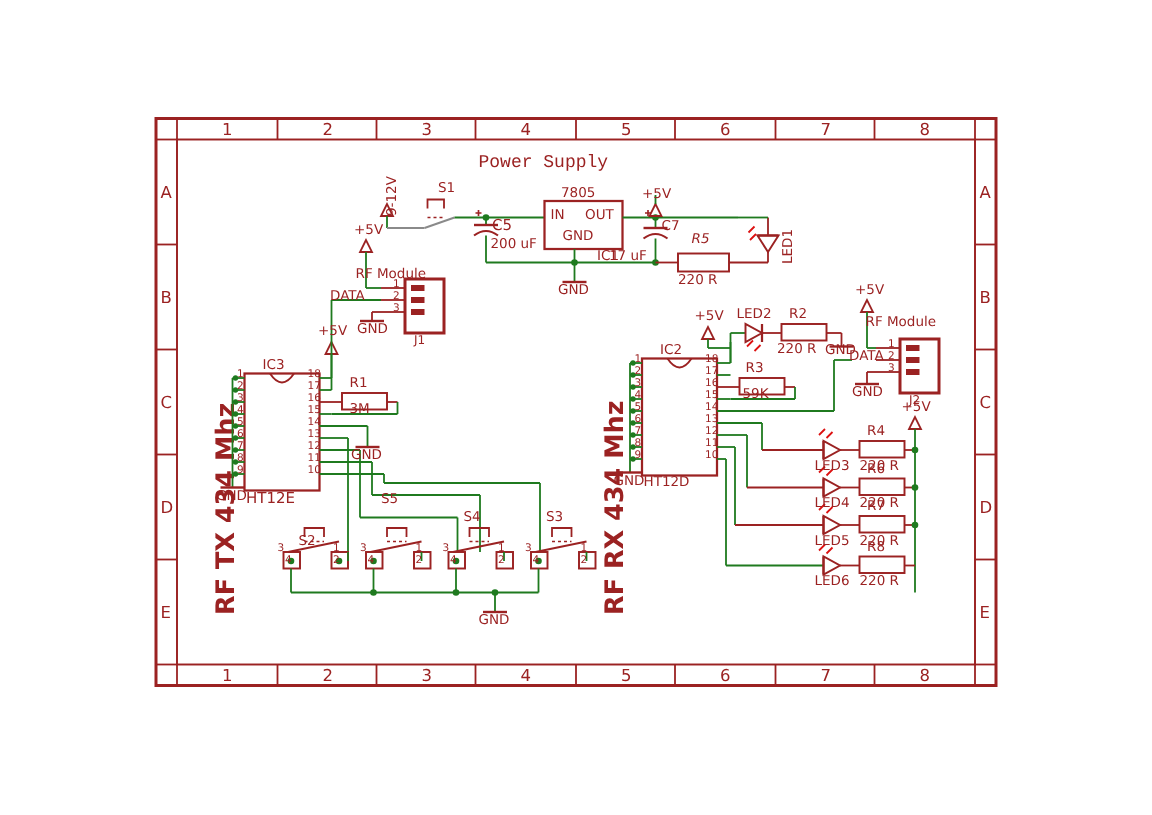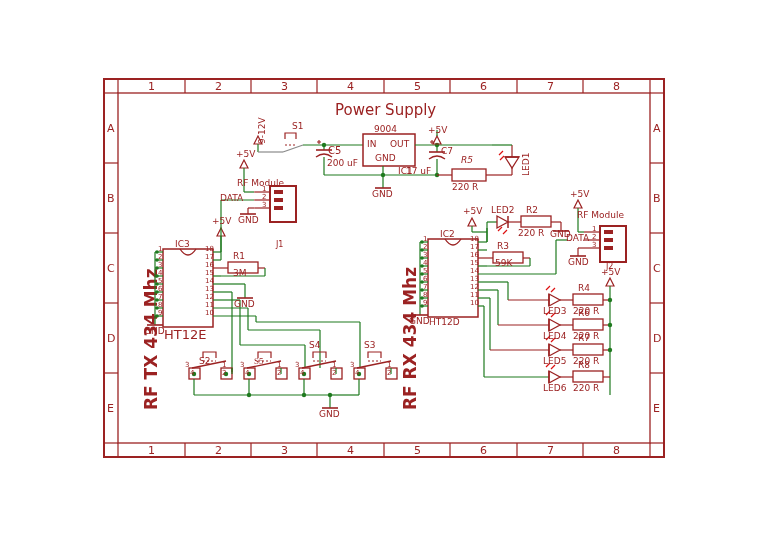--- a/index.html
+++ b/index.html
@@ -74,21 +74,21 @@
   <div class="lbl" style="left:107px;top:262px;font-size:11px;">C</div>
   <div class="lbl" style="left:107px;top:332px;font-size:11px;">D</div>
   <div class="lbl" style="left:107px;top:402px;font-size:11px;">E</div>
 
   <div class="lbl" style="left:653px;top:122px;font-size:11px;">A</div>
   <div class="lbl" style="left:653px;top:192px;font-size:11px;">B</div>
   <div class="lbl" style="left:653px;top:262px;font-size:11px;">C</div>
   <div class="lbl" style="left:653px;top:332px;font-size:11px;">D</div>
   <div class="lbl" style="left:653px;top:402px;font-size:11px;">E</div>
 
-  <div class="lbl" style="left:335px;top:101px;font-size:15px;">Power Supply</div>
+  <div class="lbl" style="left:319px;top:101px;font-size:12px;font-family:Liberation Mono, monospace;">Power Supply</div>
 
   <div class="lbl vert" style="left:141px;top:410px;font-size:17px;font-weight:bold;transform:rotate(-90deg);">RF TX 434 Mhz</div>
   <div class="lbl vert" style="left:400px;top:410px;font-size:17px;font-weight:bold;transform:rotate(-90deg);">RF RX 434 Mhz</div>
 
   <svg style="left:0;top:0;width:768px;height:543px;">
 
     <path d="M258,136 L254,144 L262,144 Z" fill="none" stroke="#9b2222" stroke-width="1.2"></path>
     <line x1="258" y1="144" x2="258" y2="152" stroke="#1f7a1f" stroke-width="1.2"></line>
     <line x1="258" y1="152" x2="283" y2="152" stroke="#8a8a8a" stroke-width="1.2"></line>
 
@@ -135,21 +135,21 @@
     <line x1="505" y1="157" x2="519" y2="157" stroke="#9b2222" stroke-width="1.5"></line>
     <line x1="512" y1="145" x2="512" y2="157" stroke="#9b2222" stroke-width="1.2"></line>
     <line x1="492" y1="145" x2="512" y2="145" stroke="#1f7a1f" stroke-width="1.2"></line>
     <path d="M499,155 L503,151 M500,160 L504,156" stroke="#d11" stroke-width="1.2"></path>
   </svg>
 
   <div class="lbl vert" style="left:257px;top:144px;font-size:9px;transform:rotate(-90deg);">9-12V</div>
   <div class="lbl" style="left:292px;top:121px;font-size:9px;">S1</div>
   <div class="lbl" style="left:328px;top:145px;font-size:10px;">C5</div>
   <div class="lbl" style="left:327px;top:158px;font-size:9px;">200 uF</div>
-  <div class="lbl" style="left:374px;top:124px;font-size:9px;">9004</div>
+  <div class="lbl" style="left:374px;top:124px;font-size:9px;">7805</div>
   <div class="lbl" style="left:367px;top:139px;font-size:9px;">IN</div>
   <div class="lbl" style="left:390px;top:139px;font-size:9px;">OUT</div>
   <div class="lbl" style="left:375px;top:153px;font-size:9px;">GND</div>
   <div class="lbl" style="left:398px;top:166px;font-size:9px;">IC1</div>
   <div class="lbl" style="left:372px;top:189px;font-size:9px;">GND</div>
   <div class="lbl" style="left:428px;top:125px;font-size:9px;">+5V</div>
   <div class="lbl" style="left:441px;top:146px;font-size:9px;">C7</div>
   <div class="lbl" style="left:406px;top:166px;font-size:9px;">17 uF</div>
   <div class="lbl" style="left:461px;top:155px;font-size:9px;font-style:italic;">R5</div>
   <div class="lbl" style="left:452px;top:182px;font-size:9px;">220 R</div>
@@ -215,21 +215,21 @@
     <line x1="248" y1="330" x2="320" y2="330" stroke="#1f7a1f" stroke-width="1.2"></line>
     <line x1="320" y1="330" x2="320" y2="368" stroke="#1f7a1f" stroke-width="1.2"></line>
     <line x1="256" y1="316" x2="256" y2="322" stroke="#1f7a1f" stroke-width="1.2"></line>
     <line x1="256" y1="322" x2="360" y2="322" stroke="#1f7a1f" stroke-width="1.2"></line>
     <line x1="360" y1="322" x2="360" y2="368" stroke="#1f7a1f" stroke-width="1.2"></line>
 
     <line x1="232" y1="368" x2="232" y2="372" stroke="#1f7a1f" stroke-width="1.2"></line>
   </svg>
 
   <div class="lbl" style="left:175px;top:239px;font-size:9px;">IC3</div>
-  <div class="lbl" style="left:164px;top:327px;font-size:13px;">HT12E</div>
+  <div class="lbl" style="left:164px;top:327px;font-size:10px;">HT12E</div>
   <div class="lbl" style="left:144px;top:326px;font-size:9px;">GND</div>
   <div class="lbl" style="left:212px;top:216px;font-size:9px;">+5V</div>
   <div class="lbl" style="left:233px;top:251px;font-size:9px;">R1</div>
   <div class="lbl" style="left:233px;top:268px;font-size:9px;">3M</div>
   <div class="lbl" style="left:234px;top:299px;font-size:9px;">GND</div>
 
   <div class="lbl" style="left:158px;top:245px;font-size:7px;">1</div>
   <div class="lbl" style="left:158px;top:253px;font-size:7px;">2</div>
   <div class="lbl" style="left:158px;top:261px;font-size:7px;">3</div>
   <div class="lbl" style="left:158px;top:269px;font-size:7px;">4</div>
@@ -260,21 +260,21 @@
     <line x1="254" y1="192" x2="244" y2="192" stroke="#1f7a1f" stroke-width="1.2"></line>
     <line x1="244" y1="192" x2="244" y2="172" stroke="#1f7a1f" stroke-width="1.2"></line>
     <path d="M244,160 L240,168 L248,168 Z" fill="none" stroke="#9b2222" stroke-width="1.2"></path>
     <line x1="244" y1="168" x2="244" y2="172" stroke="#1f7a1f" stroke-width="1.2"></line>
 
     <line x1="254" y1="208" x2="248" y2="208" stroke="#9b2222" stroke-width="1.2"></line>
     <line x1="248" y1="208" x2="248" y2="214" stroke="#9b2222" stroke-width="1.2"></line>
     <line x1="240" y1="214" x2="256" y2="214" stroke="#9b2222" stroke-width="1.6"></line>
   </svg>
   <div class="lbl" style="left:237px;top:178px;font-size:9px;">RF Module</div>
-  <div class="lbl" style="left:276px;top:240px;font-size:8px;text-align:right;">J1</div>
+  <div class="lbl" style="left:276px;top:222px;font-size:8px;text-align:right;">J1</div>
   <div class="lbl" style="left:262px;top:185px;font-size:7px;">1</div>
   <div class="lbl" style="left:262px;top:193px;font-size:7px;">2</div>
   <div class="lbl" style="left:262px;top:201px;font-size:7px;">3</div>
   <div class="lbl" style="left:220px;top:193px;font-size:9px;">DATA</div>
   <div class="lbl" style="left:238px;top:215px;font-size:9px;">GND</div>
   <div class="lbl" style="left:236px;top:149px;font-size:9px;">+5V</div>
 
   <svg style="left:0;top:0;width:768px;height:543px;">
 
     <rect x="189" y="368" width="11" height="11" fill="none" stroke="#9b2222" stroke-width="1.3"></rect>
@@ -316,21 +316,21 @@
     <circle cx="359" cy="374" r="2.2" fill="#1f7a1f"></circle>
     <line x1="359" y1="379" x2="359" y2="395" stroke="#1f7a1f" stroke-width="1.2"></line>
     <line x1="391" y1="374" x2="391" y2="368" stroke="#1f7a1f" stroke-width="1.2"></line>
     <circle cx="330" cy="395" r="2.2" fill="#1f7a1f"></circle>
     <line x1="330" y1="395" x2="359" y2="395" stroke="#1f7a1f" stroke-width="1.2"></line>
 
     <line x1="330" y1="395" x2="330" y2="408" stroke="#1f7a1f" stroke-width="1.2"></line>
     <line x1="322" y1="408" x2="338" y2="408" stroke="#9b2222" stroke-width="1.6"></line>
   </svg>
   <div class="lbl" style="left:199px;top:356px;font-size:9px;">S2</div>
-  <div class="lbl" style="left:254px;top:356px;font-size:9px;font-family:Liberation Serif, serif;">S5</div>
+  <div class="lbl" style="left:254px;top:328px;font-size:9px;">S5</div>
   <div class="lbl" style="left:309px;top:340px;font-size:9px;">S4</div>
   <div class="lbl" style="left:364px;top:340px;font-size:9px;">S3</div>
   <div class="lbl" style="left:185px;top:361px;font-size:7px;">3</div>
   <div class="lbl" style="left:222px;top:361px;font-size:7px;">1</div>
   <div class="lbl" style="left:190px;top:369px;font-size:7px;">4</div>
   <div class="lbl" style="left:222px;top:369px;font-size:7px;">2</div>
   <div class="lbl" style="left:240px;top:361px;font-size:7px;">3</div>
   <div class="lbl" style="left:277px;top:361px;font-size:7px;">1</div>
   <div class="lbl" style="left:245px;top:369px;font-size:7px;">4</div>
   <div class="lbl" style="left:277px;top:369px;font-size:7px;">2</div>

